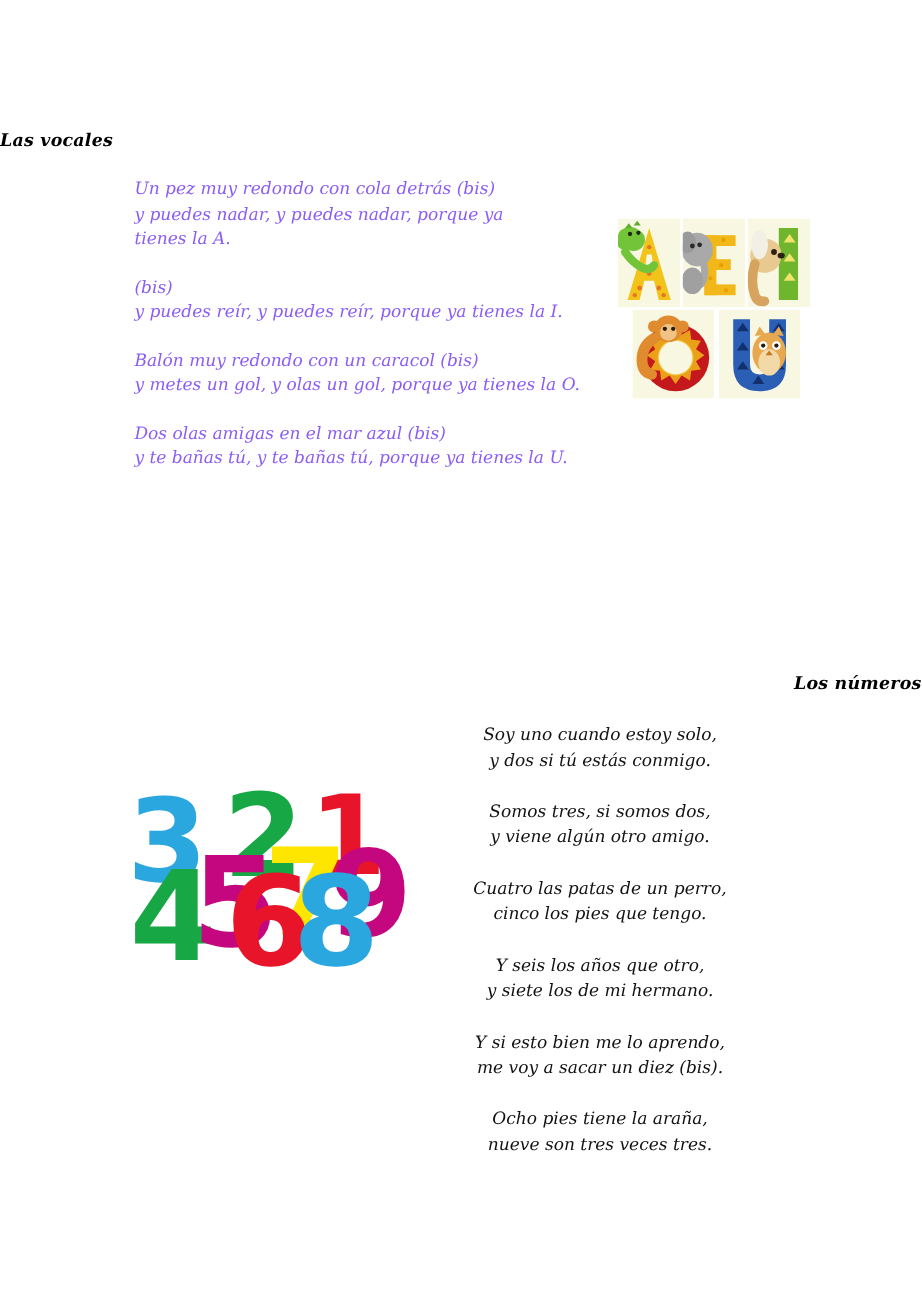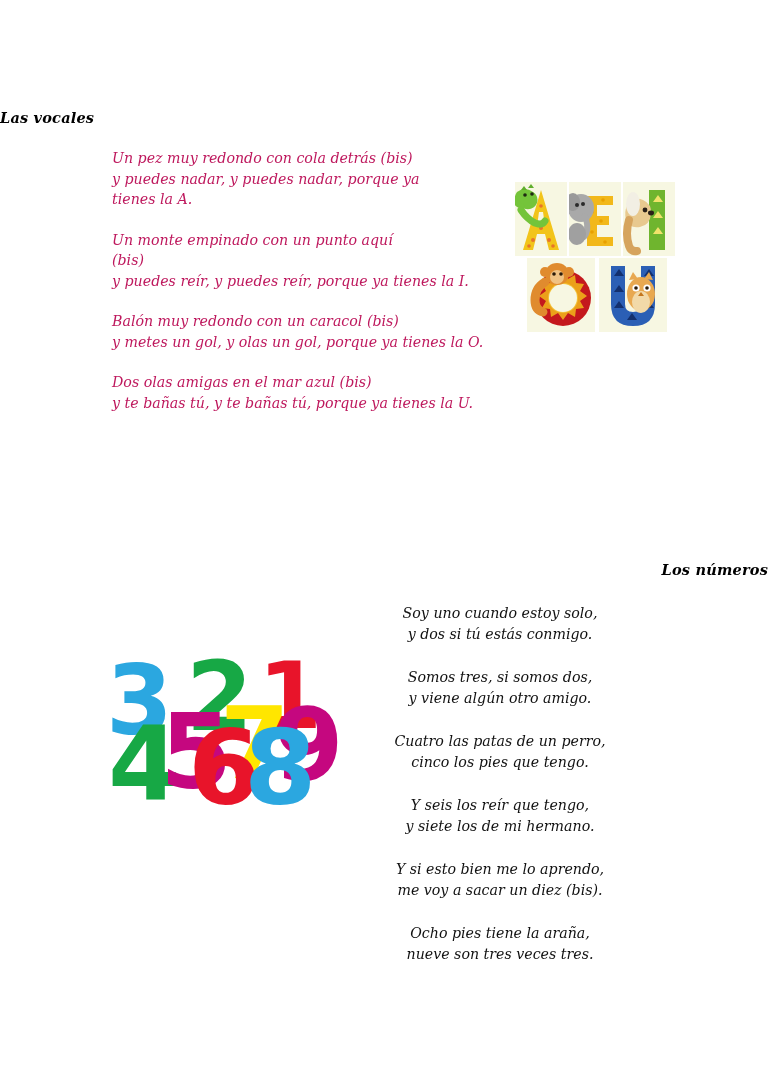--- a/index.html
+++ b/index.html
@@ -43,21 +43,21 @@
     width: 420px;
   }
   .vowel-poem .stanza {
     margin: 0 0 20px 0;
   }
   .vowel-poem .line {
     font-family: "DejaVu Serif", serif;
     font-style: italic;
     font-size: 14.2px;
     line-height: 20.5px;
-    color: #be185d;
+    color: #8b5cf6;
     white-space: nowrap;
   }
 
   
   .number-poem {
     position: absolute;
     left: 330px;
     top: 603px;
     width: 340px;
     text-align: center;
@@ -109,21 +109,20 @@
   <div class="vowel-poem">
 
     <div class="stanza">
       <div class="line">Un pez muy redondo con cola detrás (bis)</div>
       <div class="line">y puedes nadar, y puedes nadar, porque ya</div>
       <div class="line">tienes la A.</div>
     </div>
 
 
     <div class="stanza">
-      <div class="line">Un monte empinado con un punto aquí</div>
       <div class="line">(bis)</div>
       <div class="line">y puedes reír, y puedes reír, porque ya tienes la I.</div>
     </div>
 
     <div class="stanza">
       <div class="line">Balón muy redondo con un caracol (bis)</div>
       <div class="line">y metes un gol, y olas un gol, porque ya tienes la O.</div>
     </div>
 
     <div class="stanza">
@@ -266,21 +265,21 @@
       <div class="line">Somos tres, si somos dos,</div>
       <div class="line">y viene algún otro amigo.</div>
     </div>
 
     <div class="stanza">
       <div class="line">Cuatro las patas de un perro,</div>
       <div class="line">cinco los pies que tengo.</div>
     </div>
 
     <div class="stanza">
-      <div class="line">Y seis los reír que tengo,</div>
+      <div class="line">Y seis los años que otro,</div>
       <div class="line">y siete los de mi hermano.</div>
     </div>
 
     <div class="stanza">
       <div class="line">Y si esto bien me lo aprendo,</div>
       <div class="line">me voy a sacar un diez (bis).</div>
     </div>
 
     <div class="stanza">
       <div class="line">Ocho pies tiene la araña,</div>

